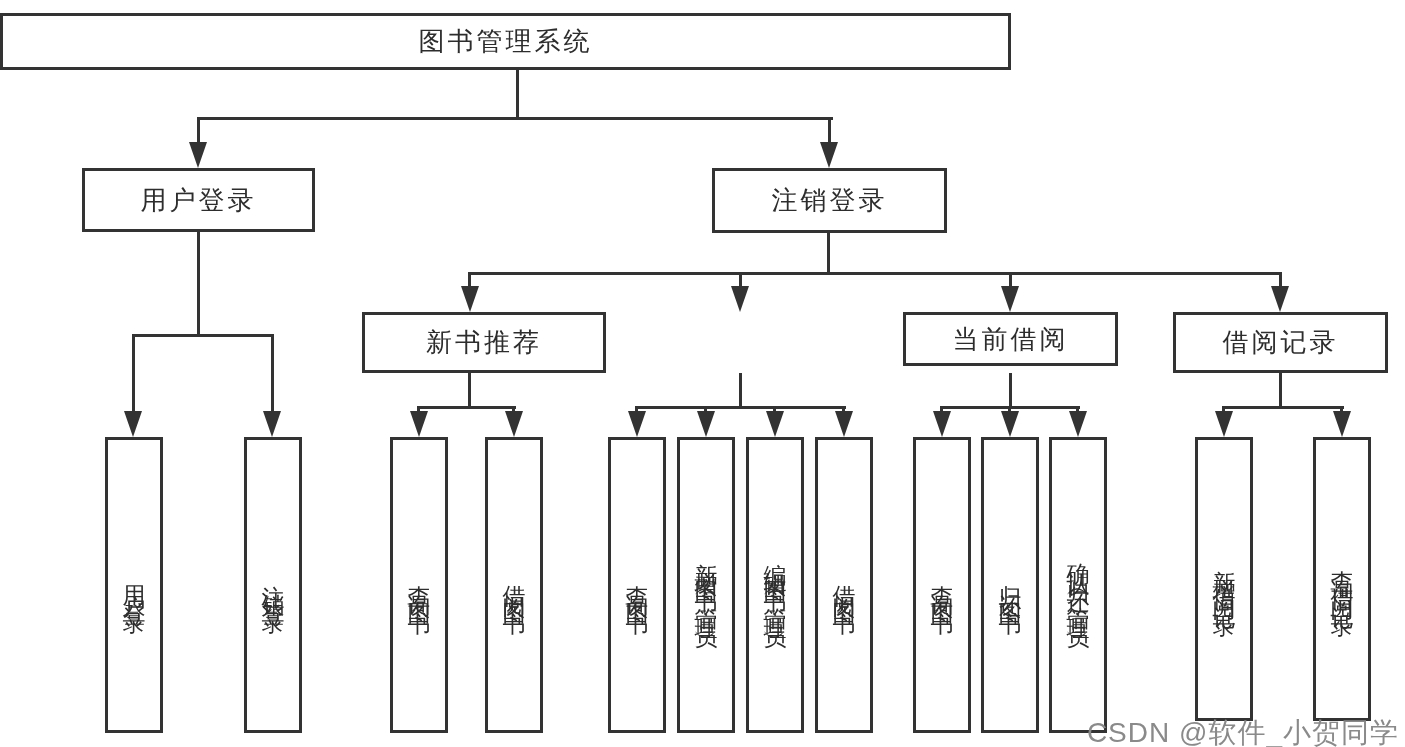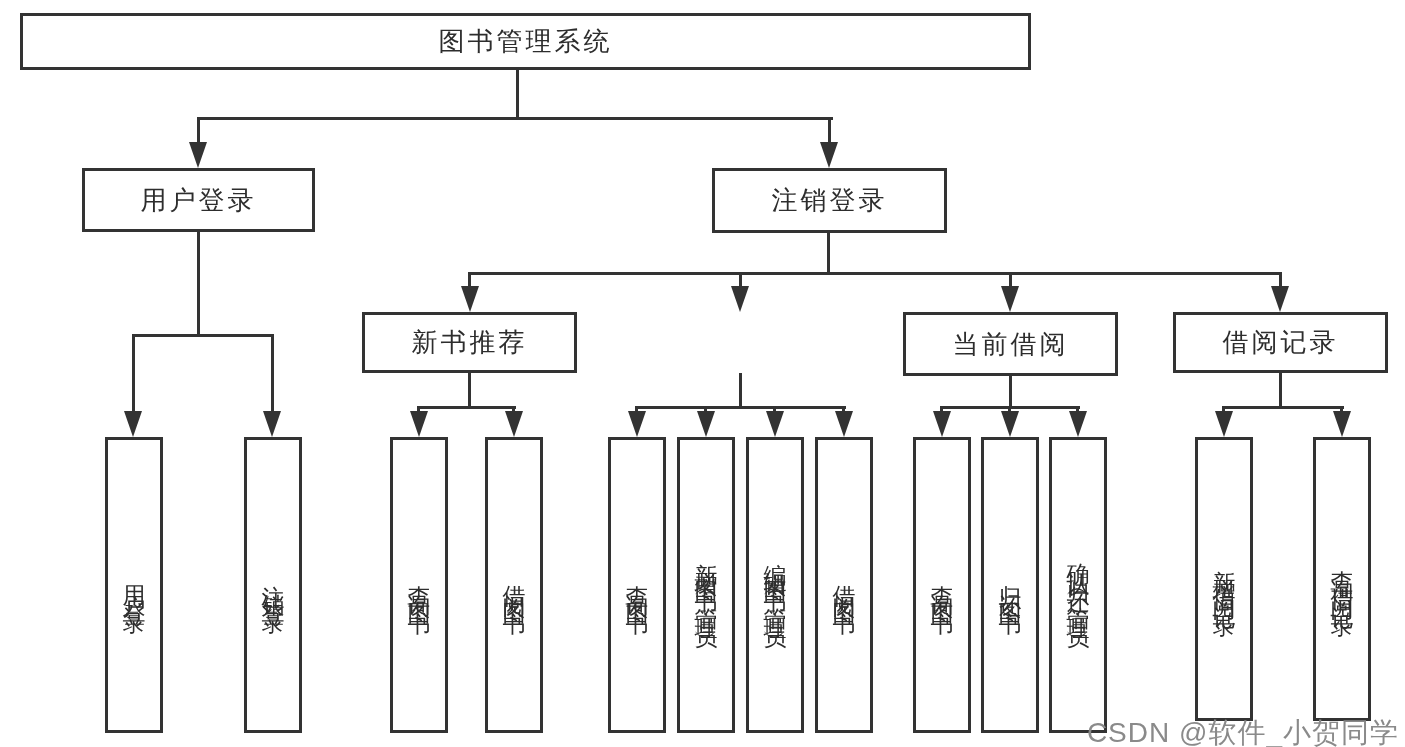--- a/index.html
+++ b/index.html
@@ -34,21 +34,21 @@
   .watermark{
     position:absolute;right:6px;top:714px;z-index:10;
     font-size:28px;letter-spacing:1px;color:var(--watermark);white-space:nowrap;
   }
 </style>
 </head>
 <body>
 
 <div class="canvas">
 
-  <div class="box" style="left:20px;top:13px;width:1011px;height:57px">
+  <div class="box" style="left:0;top:13px;width:1011px;height:57px">
     <span class="hlabel">图书管理系统</span>
   </div>
 
   <div class="vline" style="left:516px;top:70px;height:48px"></div>
   <div class="hline" style="left:197px;top:117px;width:636px"></div>
   <div class="vline" style="left:197px;top:118px;height:26px"></div>
   <div class="arrowhead" style="left:189px;top:142px"></div>
   <div class="vline" style="left:828px;top:118px;height:26px"></div>
   <div class="arrowhead" style="left:820px;top:142px"></div>
 
@@ -70,24 +70,24 @@
   <div class="hline" style="left:468px;top:272px;width:814px"></div>
   <div class="vline" style="left:468px;top:273px;height:16px"></div>
   <div class="arrowhead" style="left:461px;top:286px"></div>
   <div class="vline" style="left:739px;top:273px;height:16px"></div>
   <div class="arrowhead" style="left:731px;top:286px"></div>
   <div class="vline" style="left:1009px;top:273px;height:16px"></div>
   <div class="arrowhead" style="left:1001px;top:286px"></div>
   <div class="vline" style="left:1279px;top:273px;height:16px"></div>
   <div class="arrowhead" style="left:1271px;top:286px"></div>
 
-  <div class="box" style="left:362px;top:312px;width:215px;height:61px">
+  <div class="box" style="left:362px;top:312px;width:244px;height:61px">
     <span class="hlabel">新书推荐</span>
   </div>
-  <div class="box" style="left:903px;top:312px;width:215px;height:64px">
+  <div class="box" style="left:903px;top:312px;width:215px;height:54px">
     <span class="hlabel">当前借阅</span>
   </div>
   <div class="box" style="left:1173px;top:312px;width:215px;height:61px">
     <span class="hlabel">借阅记录</span>
   </div>
 
   <div class="vline" style="left:468px;top:373px;height:34px"></div>
   <div class="hline" style="left:417px;top:406px;width:99px"></div>
   <div class="vline" style="left:417px;top:407px;height:8px"></div>
   <div class="arrowhead" style="left:410px;top:411px"></div>

